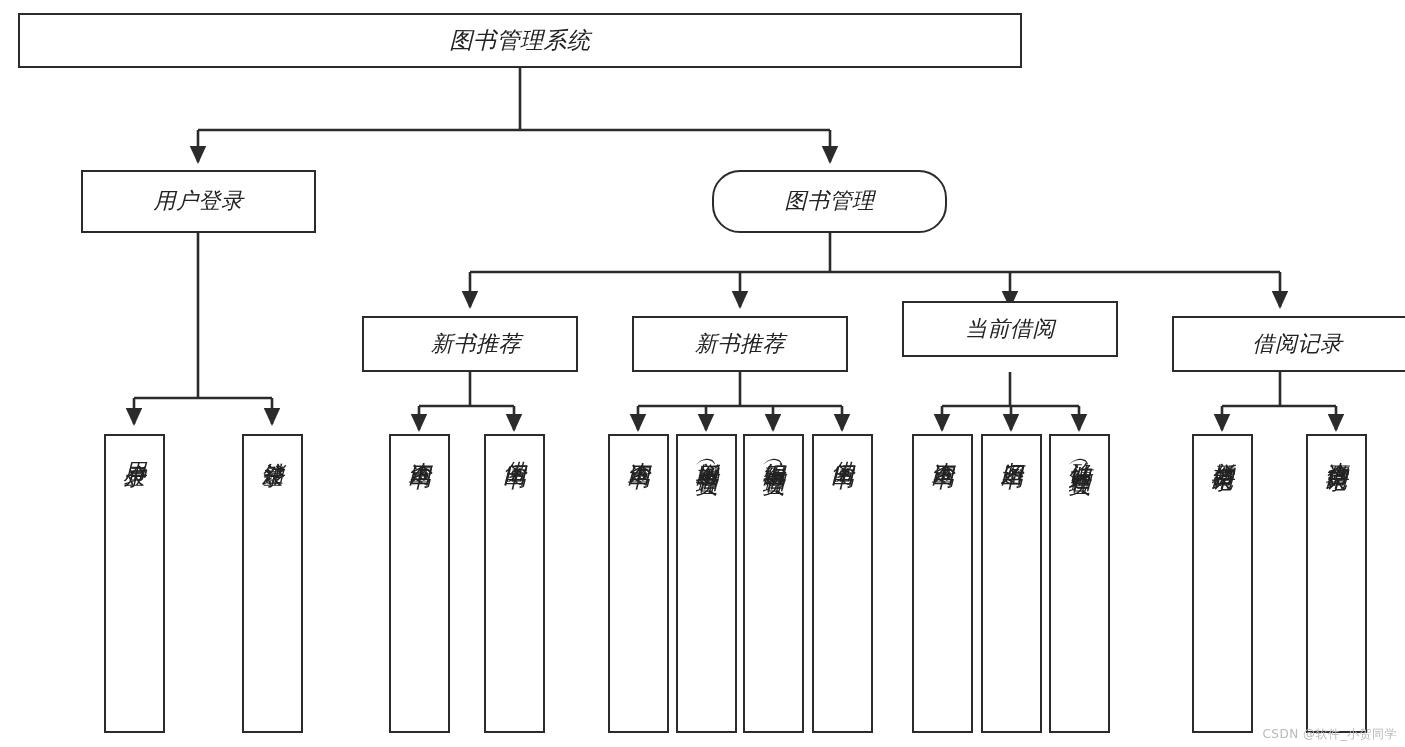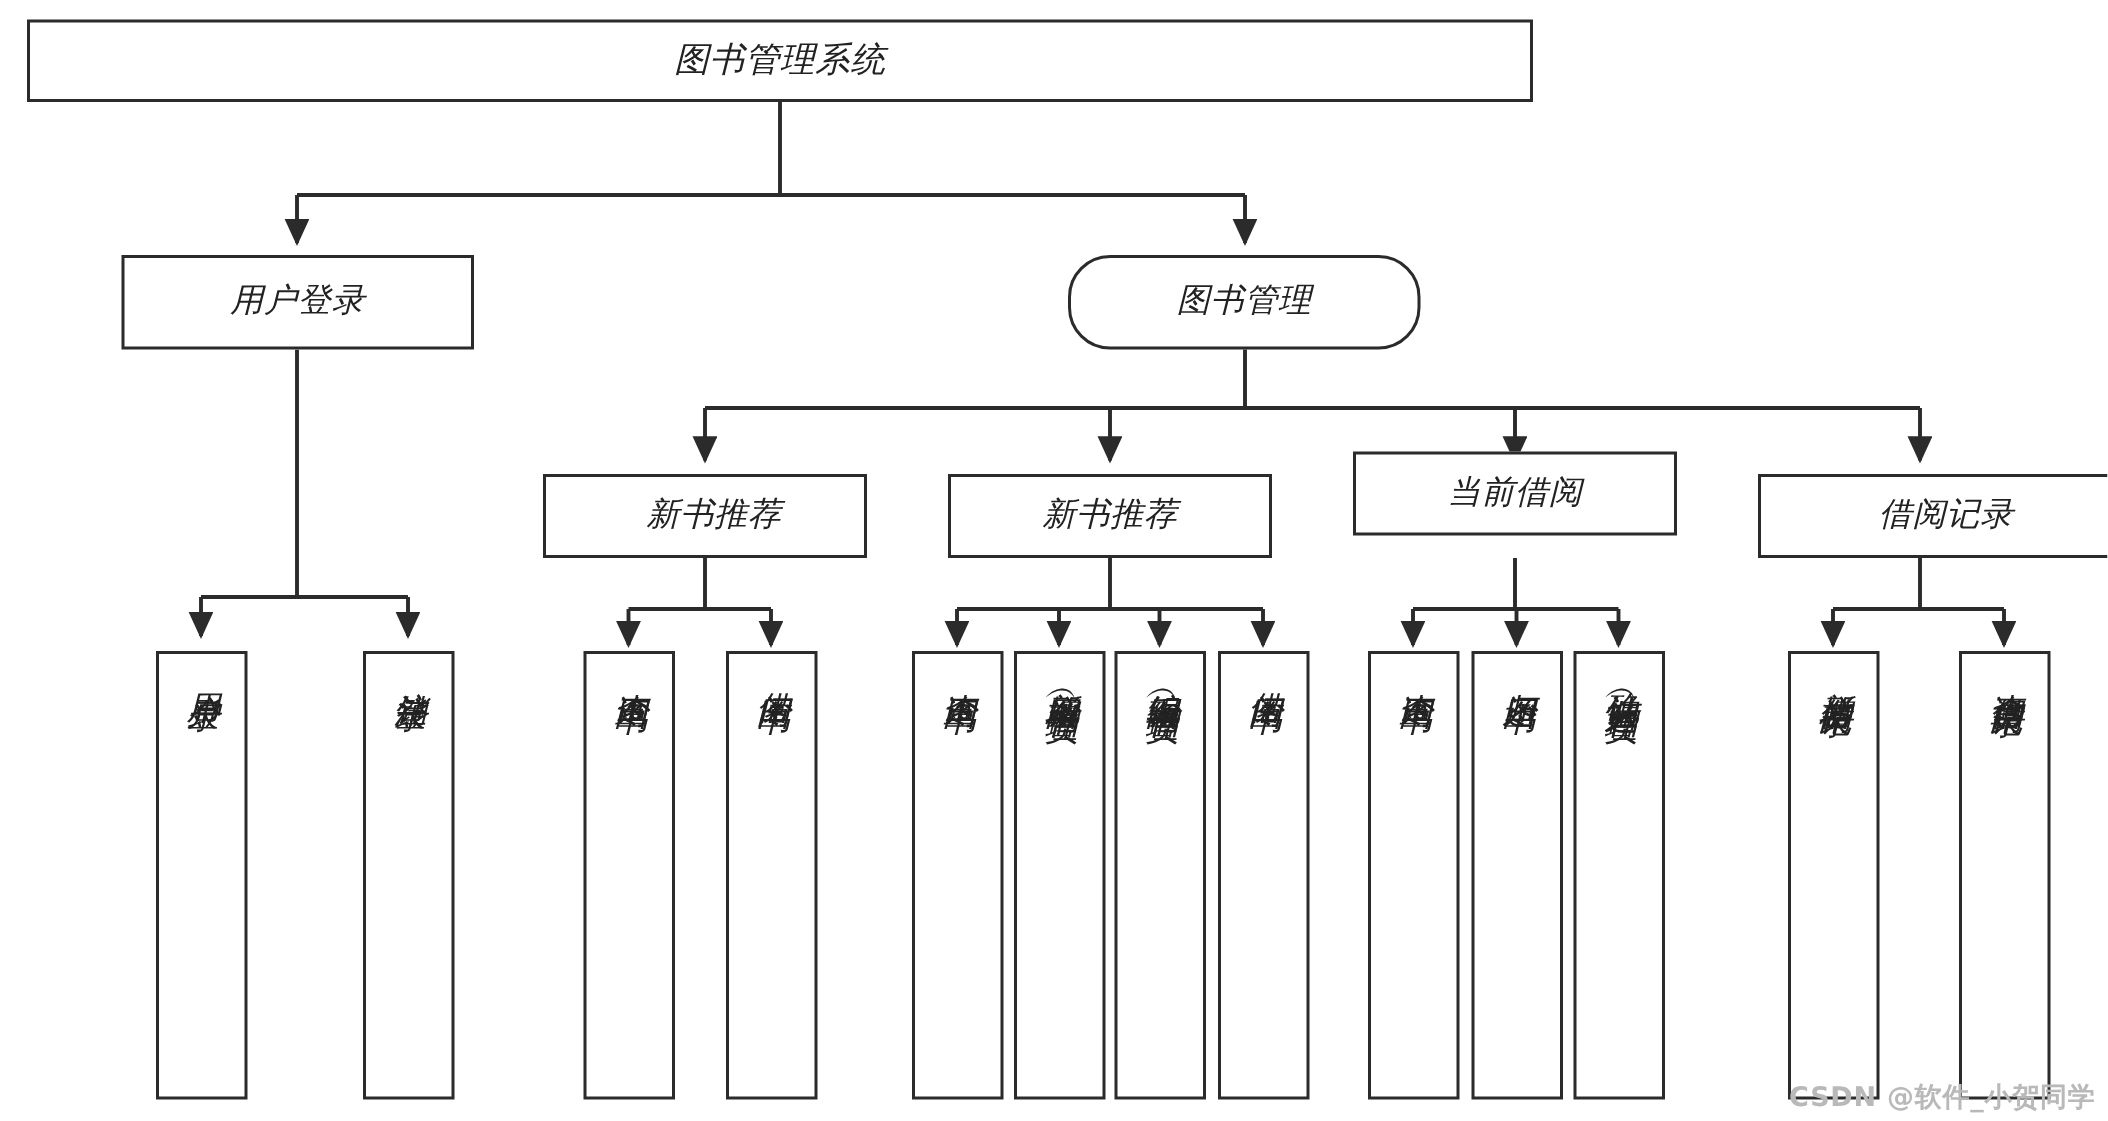--- a/index.html
+++ b/index.html
@@ -59,25 +59,24 @@
     text-orientation: upright;
     font-size: 22px;
     line-height: 1.28;
     letter-spacing: 2px;
     white-space: nowrap;
   }
   .watermark {
     position: absolute;
     right: 8px;
     bottom: 4px;
-    font-size: 18px;
+    font-size: 12px;
     color: #b9b9b9;
     white-space: nowrap;
     letter-spacing: 0.5px;
-    font-weight: bold;
   }
 </style>
 </head>
 <body>
 
 <div id="canvas">
 
   <svg class="edges" viewBox="0 0 1405 747" xmlns="http://www.w3.org/2000/svg">
     <defs>
       <marker id="arrow" markerWidth="10" markerHeight="10" refX="6.2" refY="3.2" orient="auto" markerUnits="strokeWidth">

